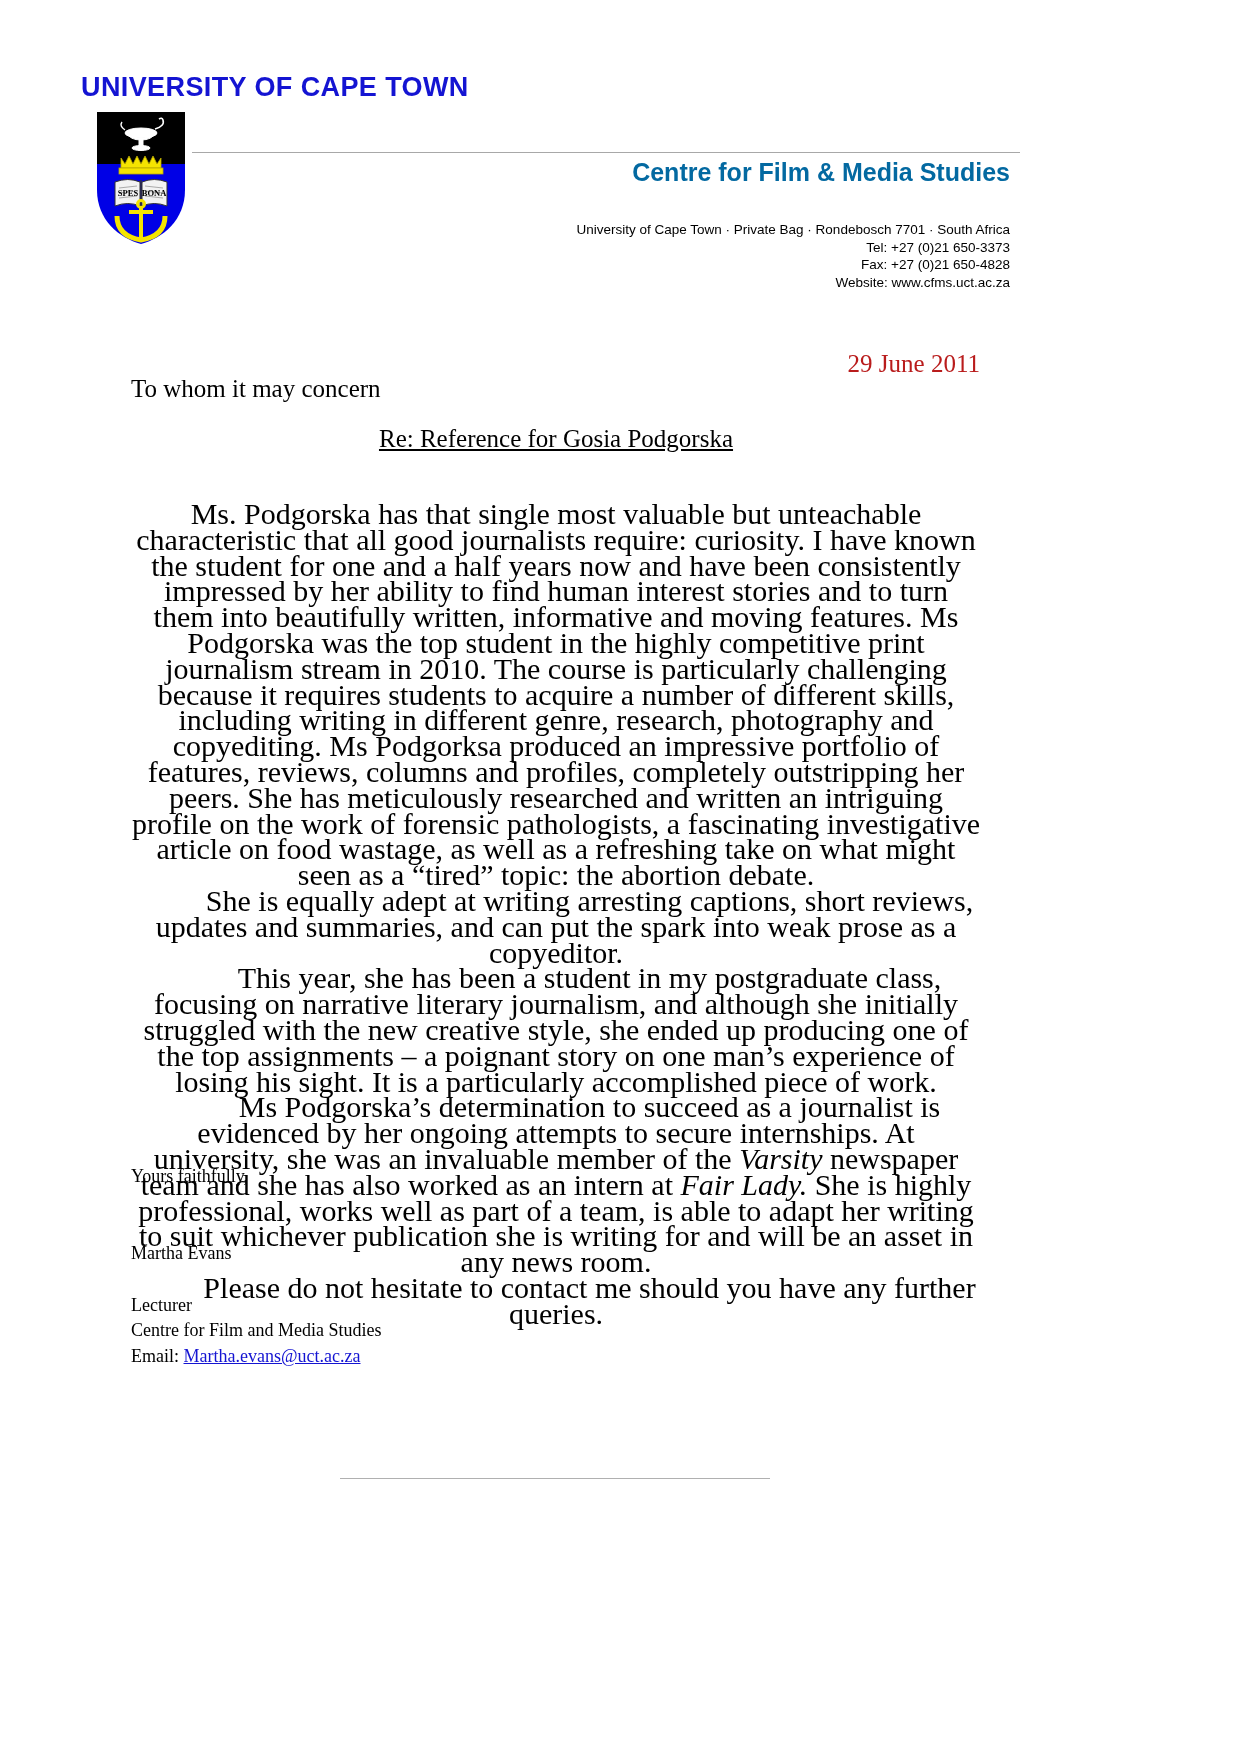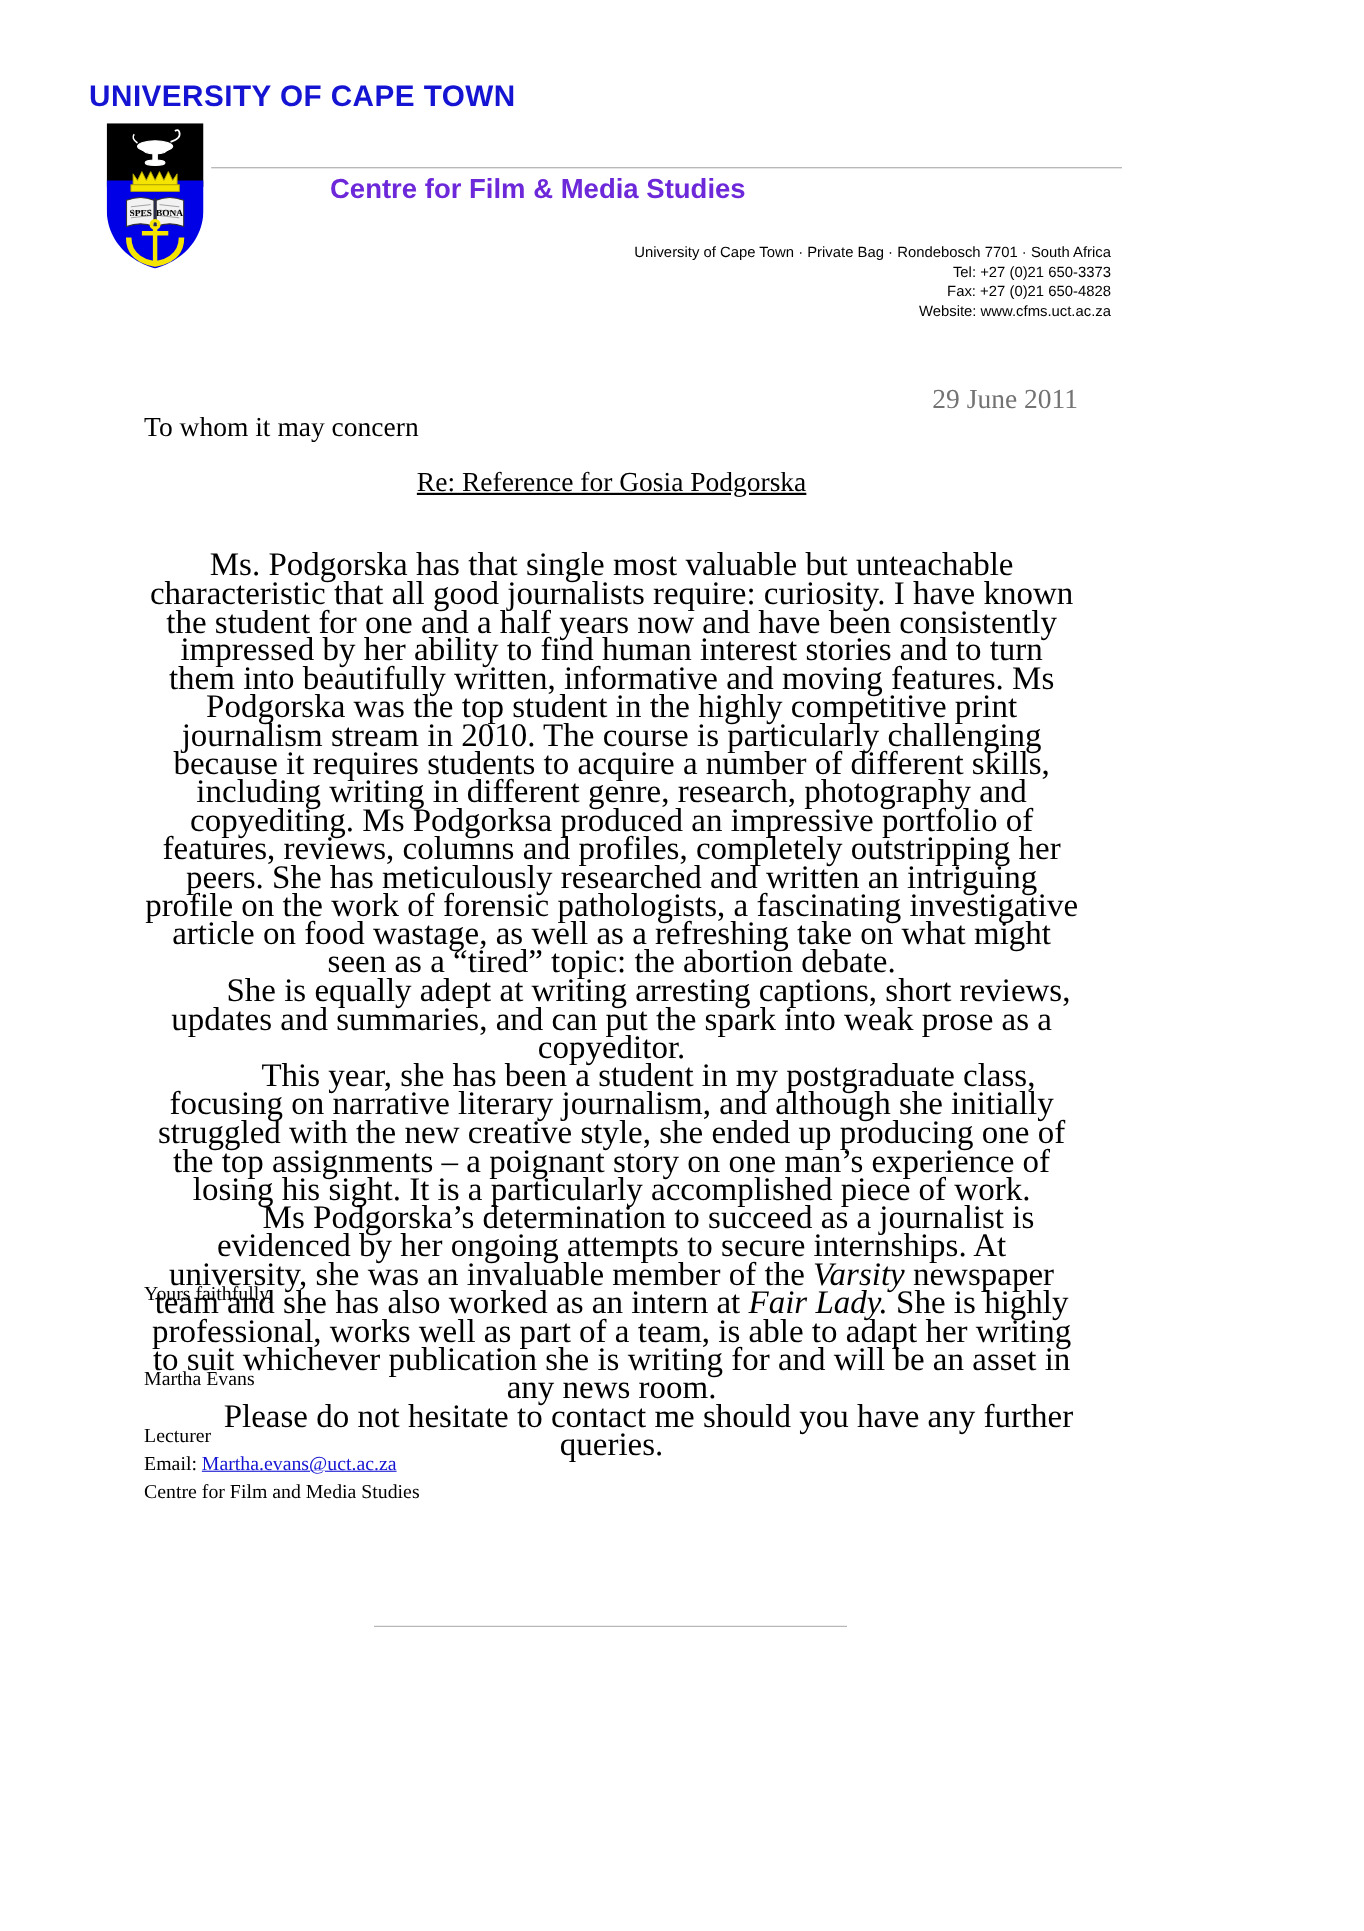--- a/index.html
+++ b/index.html
@@ -45,24 +45,25 @@
     width: 828px;
     height: 1px;
     background: #a8a8a8;
   }
 
   .dept-title {
     position: absolute;
     left: 300px;
     top: 158px;
     width: 710px;
+    text-align: right;
     font-family: "Liberation Sans", sans-serif;
     font-weight: bold;
     font-size: 25px;
-    color: #6d28d9;
+    color: #0369a1;
     white-space: nowrap;
   }
 
   .contact-block {
     position: absolute;
     left: 300px;
     top: 221px;
     width: 710px;
     text-align: right;
     font-family: "Liberation Sans", sans-serif;
@@ -73,21 +74,21 @@
   .contact-block div { white-space: nowrap; }
 
   
   .date-line {
     position: absolute;
     left: 400px;
     top: 350px;
     width: 580px;
     text-align: right;
     font-size: 25px;
-    color: #737373;
+    color: #b91c1c;
   }
 
   .salutation {
     position: absolute;
     left: 131px;
     top: 375px;
     font-size: 25px;
     color: #000000;
   }
 
@@ -228,19 +229,19 @@
       <p class="indented"><span>Ms Podgorska’s determination to succeed as a journalist is evidenced by her ongoing attempts to secure internships. At university, she was an invaluable member of the </span><i>Varsity</i><span> newspaper team and she has also worked as an intern at </span><i>Fair Lady.</i><span> She is highly professional, works well as part of a team, is able to adapt her writing to suit whichever publication she is writing for and will be an asset in any news room.</span></p>
       <p class="indented"><span>Please do not hesitate to contact me should you have any further queries.</span></p>
     </div>
 
   <div class="closing">
     <p>Yours faithfully,</p>
     <div class="sign-gap"></div>
     <p>Martha Evans</p>
     <div class="block-gap"></div>
     <p>Lecturer</p>
+    <p>Centre for Film and Media Studies</p>
     <p><span>Email: </span><a class="email-link" href="#" style="color: rgb(20, 20, 210);">Martha.evans@uct.ac.za</a></p>
-    <p>Centre for Film and Media Studies</p>
   </div>
 
   <div class="footer-rule"></div>
 
 </div>
 
 </body></html>

